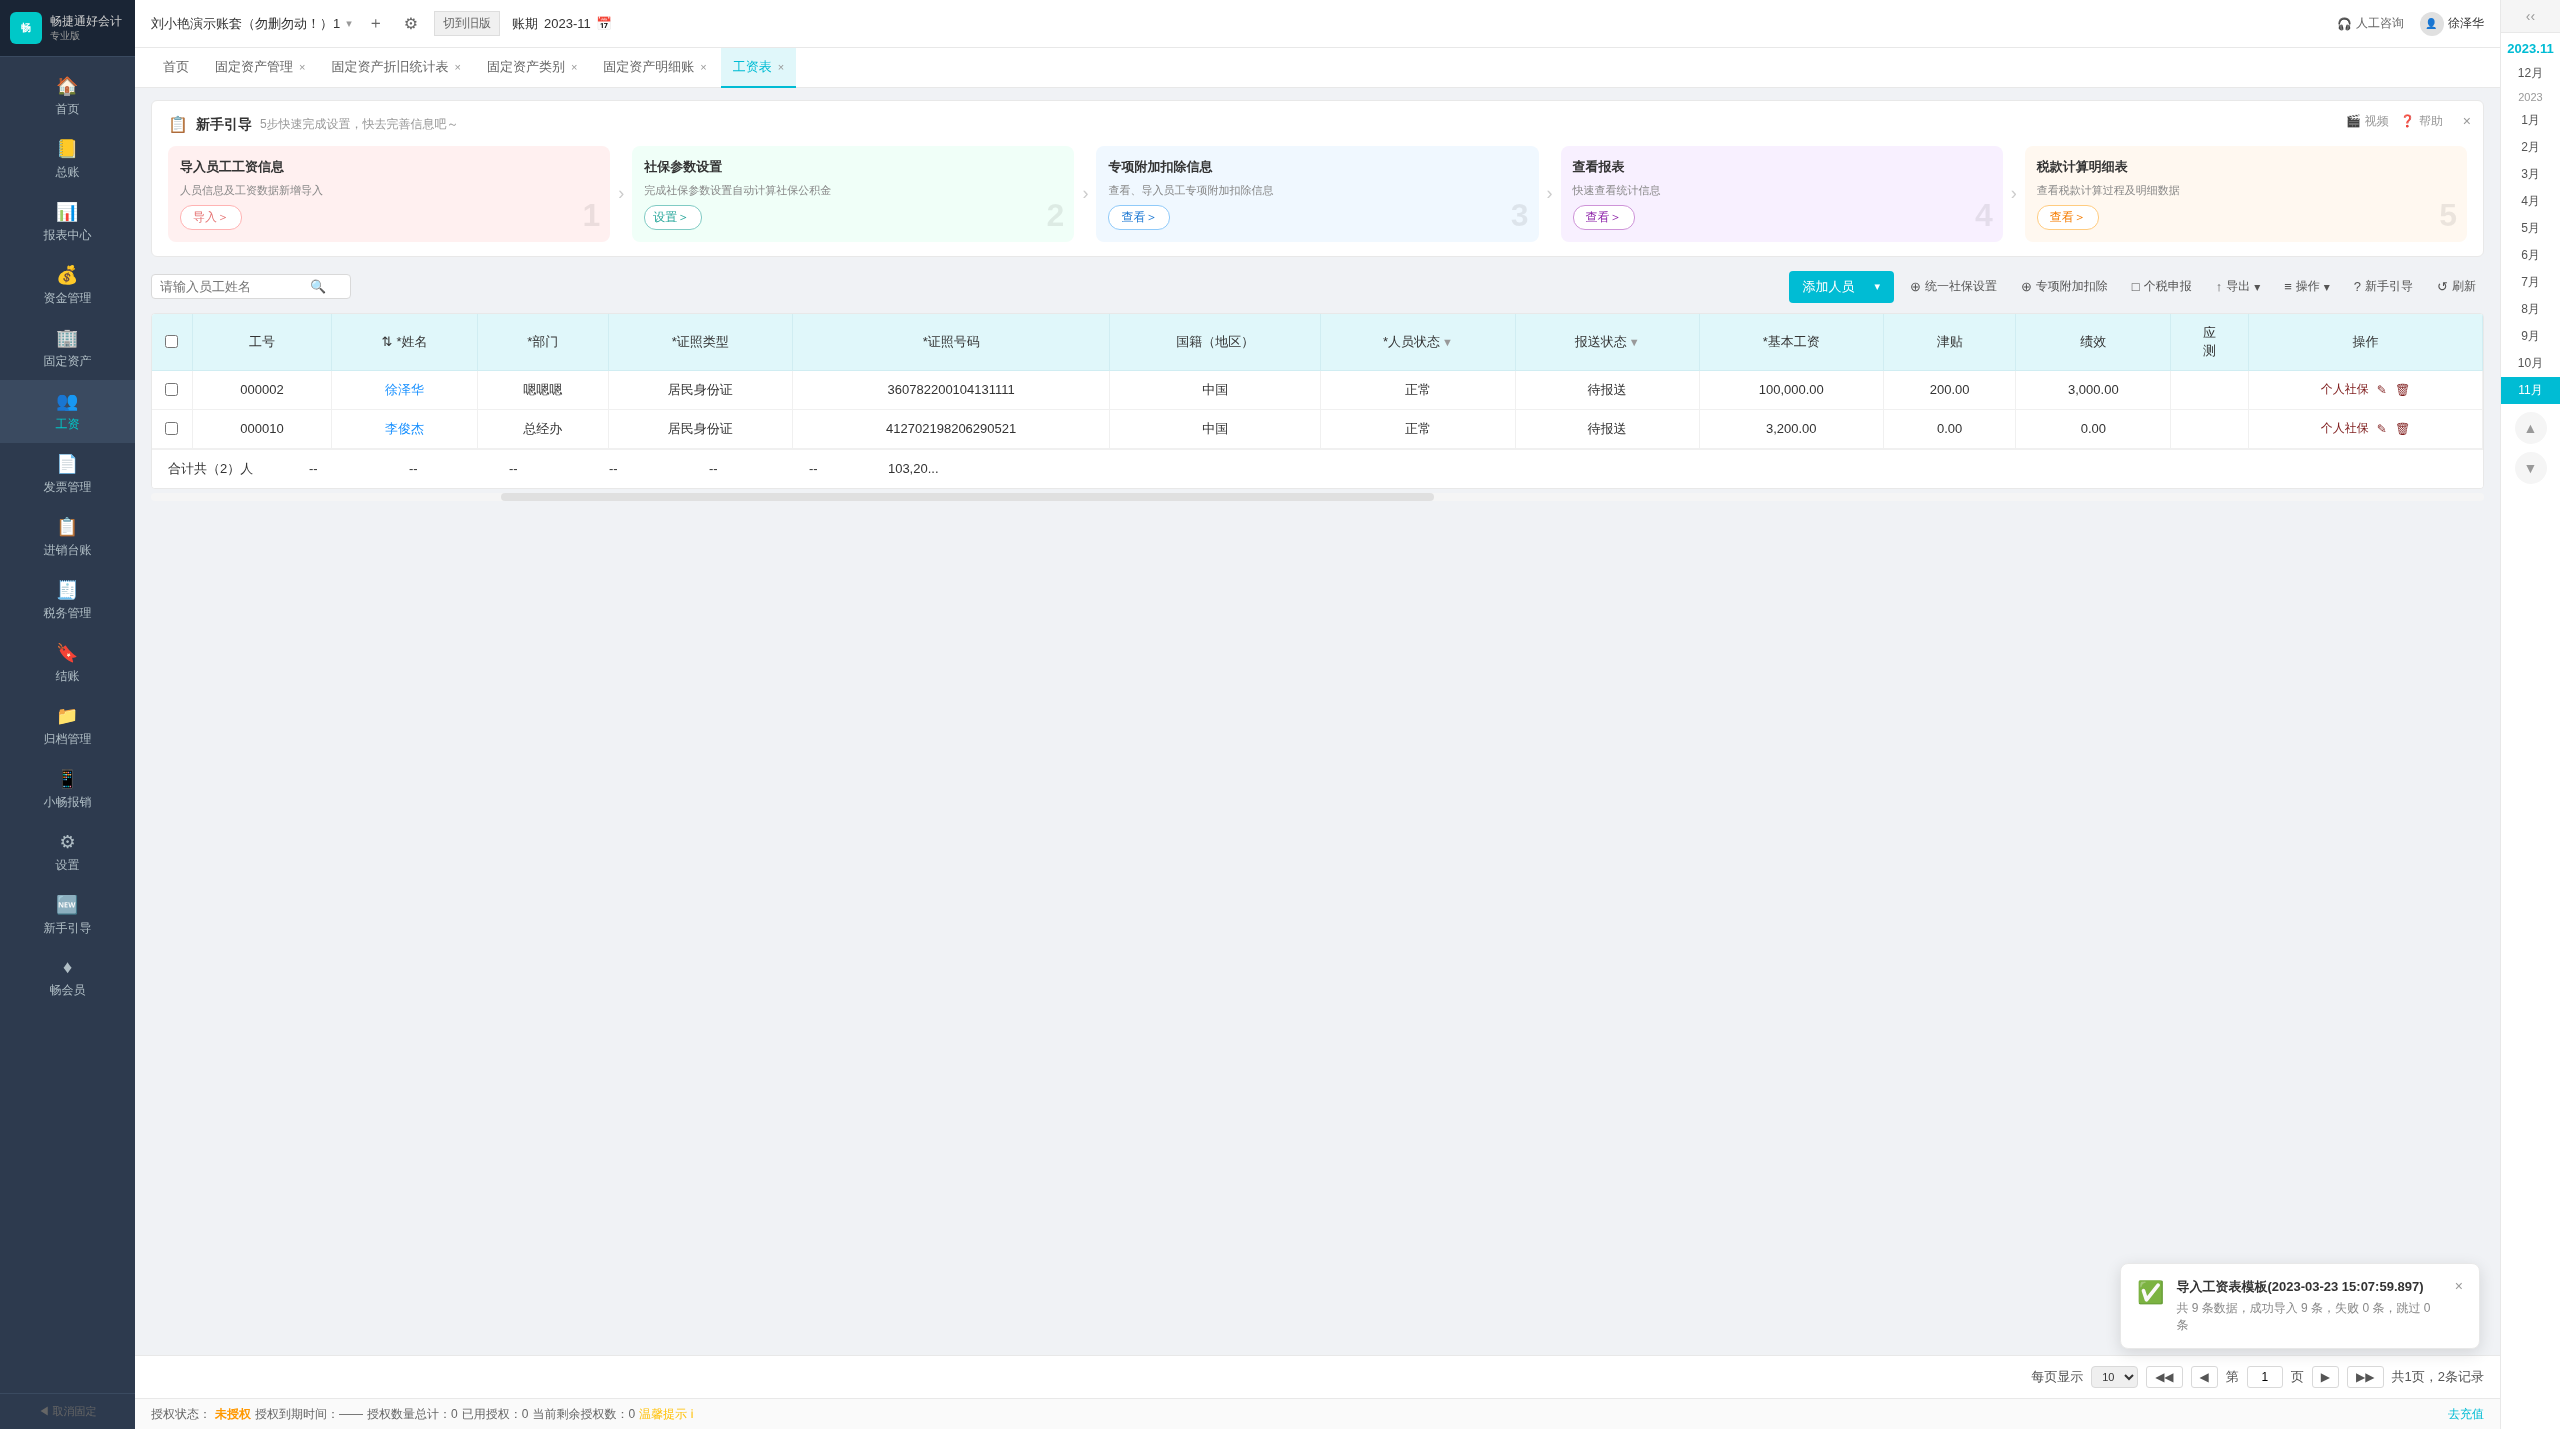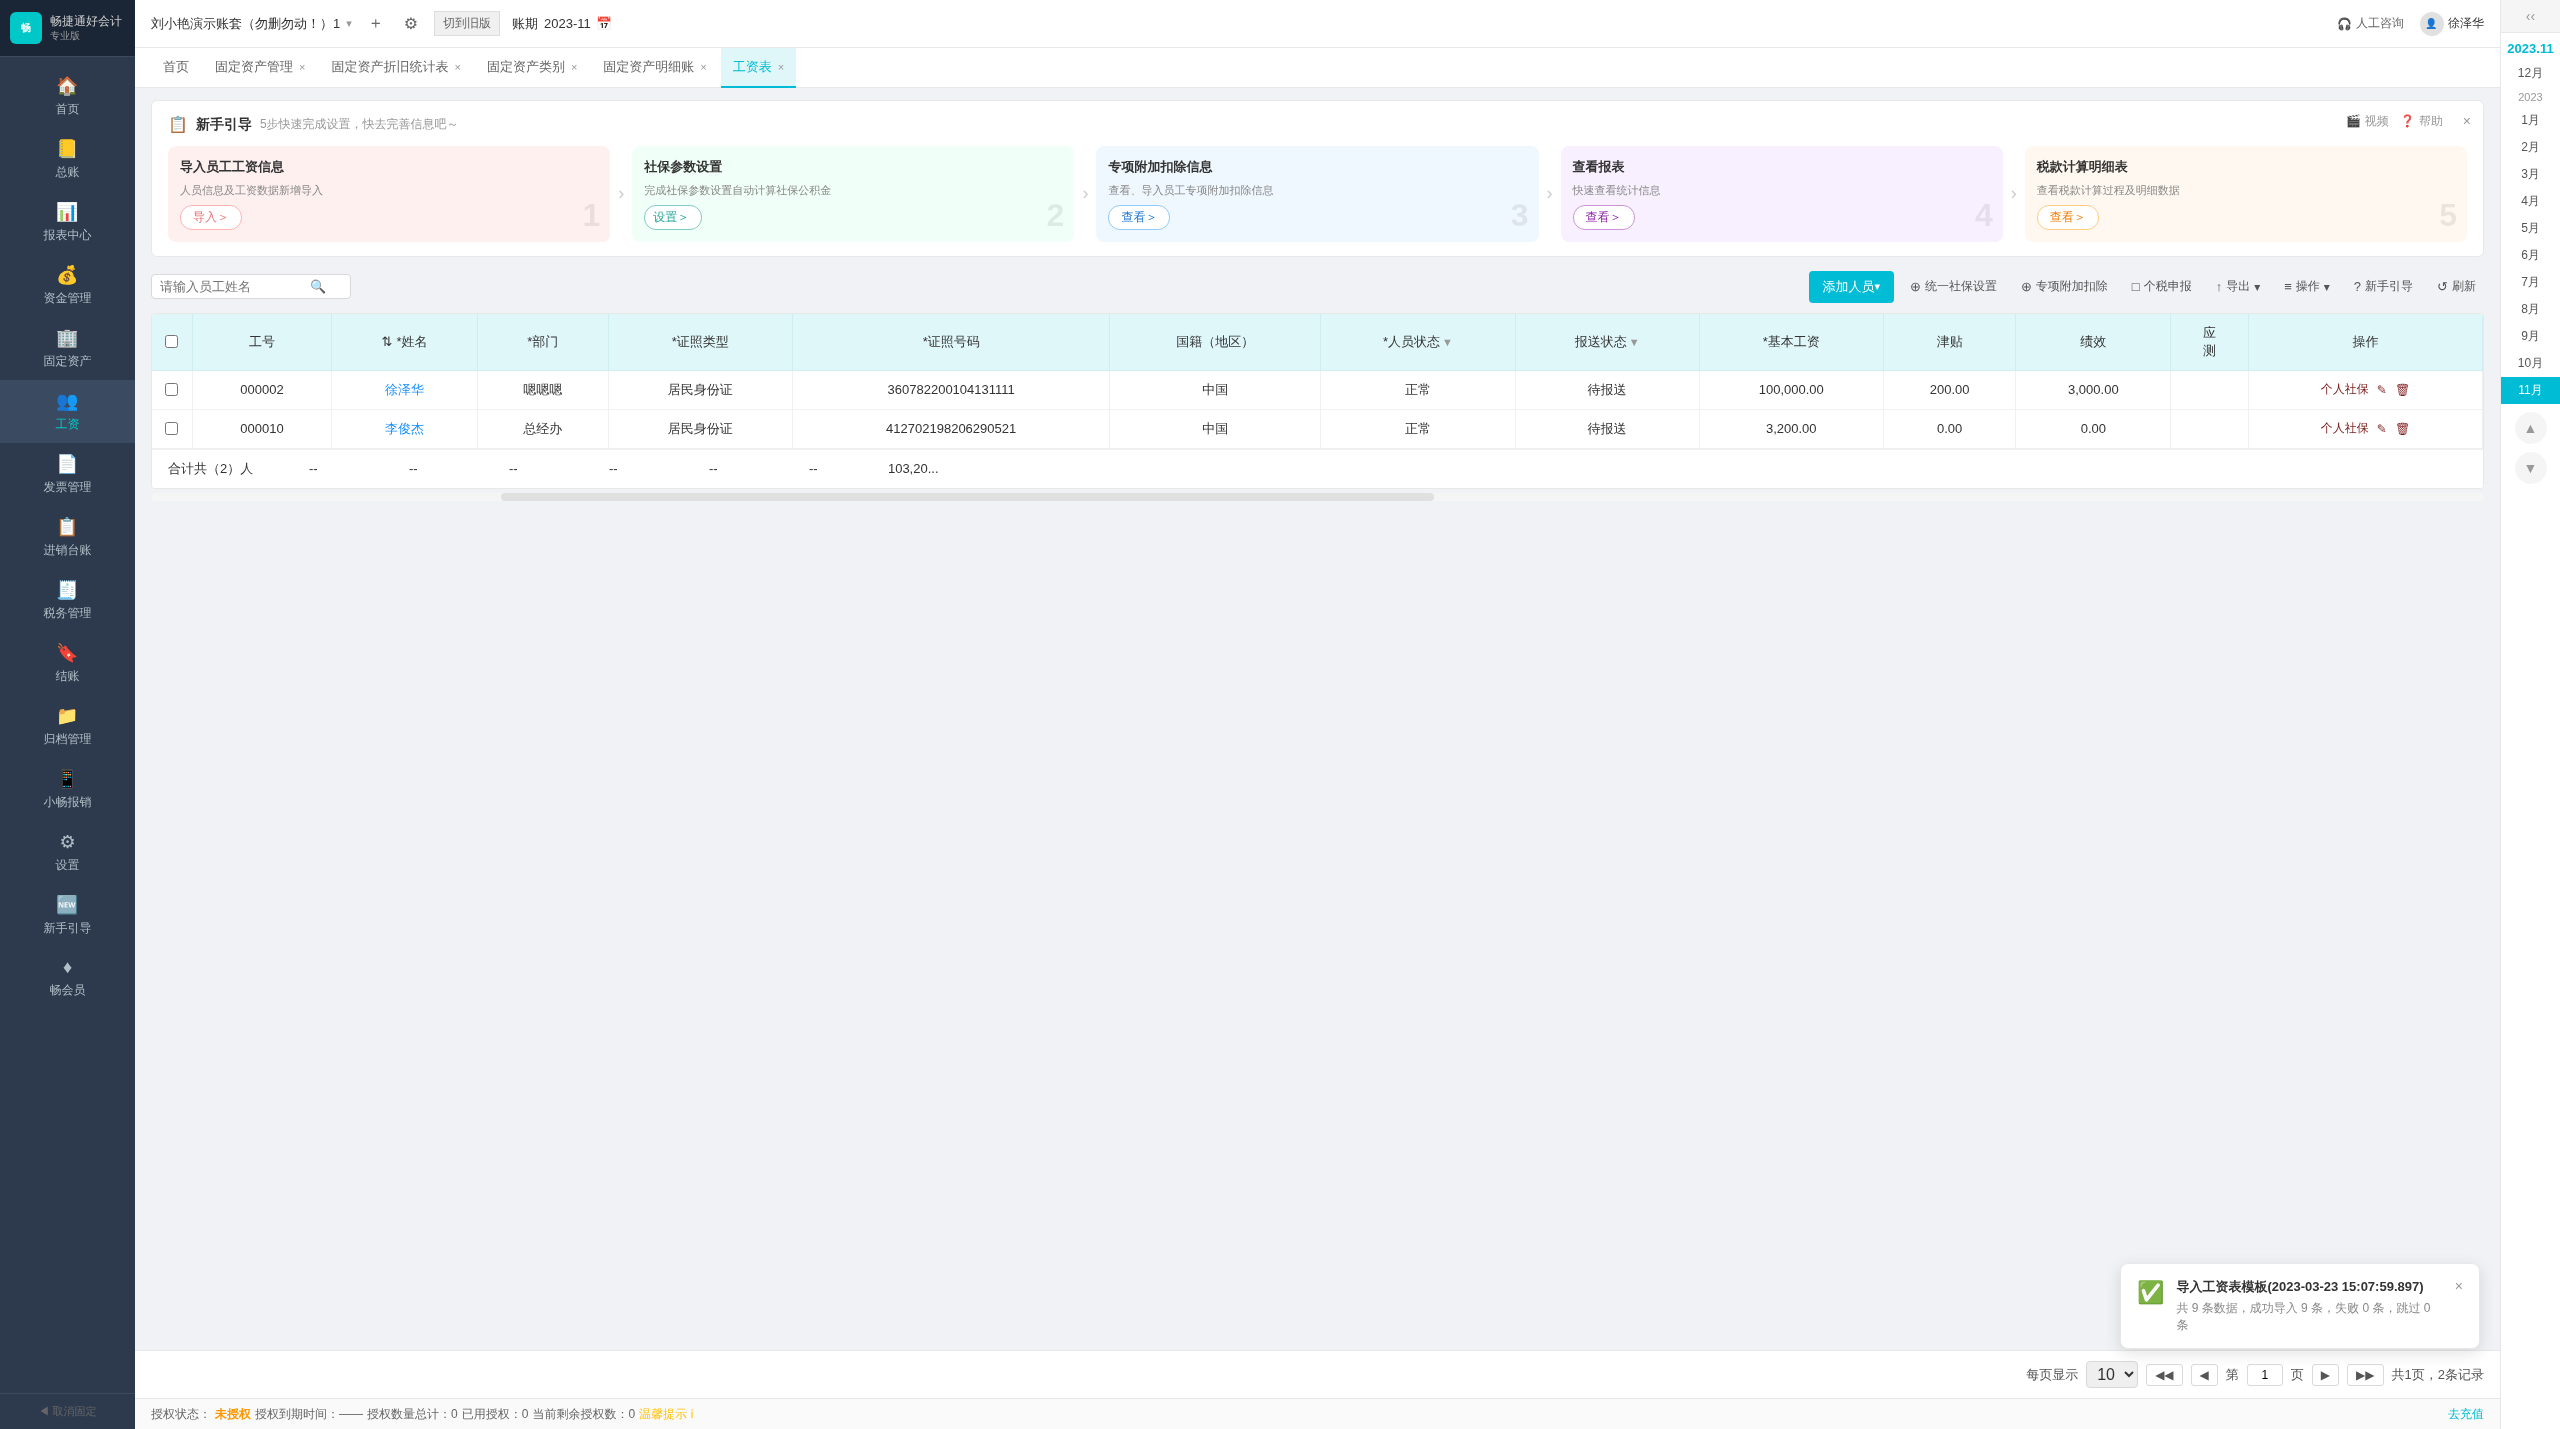--- a/index.html
+++ b/index.html
@@ -160,21 +160,21 @@
       display: flex; align-items: center;
       border: 1px solid #d9d9d9; border-radius: 4px;
       padding: 4px 8px; background: #fff; flex: 0 0 200px;
     }
     .search-input { border: none; outline: none; font-size: 13px; width: 150px; color: #333; }
     .search-icon { color: #999; cursor: pointer; }
     .toolbar-spacer { flex: 1; }
     .add-btn {
       background: #00bcd4; color: #fff; border: none;
       border-radius: 4px; padding: 7px 14px; cursor: pointer;
-      font-size: 13px; display: flex; align-items: center; gap: 0;
+      font-size: 13px; display: flex; align-items: center; gap: 20px;
     }
     .add-btn-arrow { font-size: 11px; }
     .toolbar-action {
       display: flex; align-items: center; gap: 4px;
       font-size: 12px; color: #555; cursor: pointer; padding: 6px 8px;
       border-radius: 4px;
     }
     .toolbar-action-icon { font-size: 13px; }
 
     
@@ -230,21 +230,21 @@
       padding: 10px 16px;
       display: flex;
       align-items: center;
       justify-content: flex-end;
       gap: 8px;
       font-size: 13px;
       color: #555;
     }
     .page-size-select {
       border: 1px solid #d9d9d9; border-radius: 4px;
-      padding: 3px 6px; font-size: 16px; color: #333;
+      padding: 3px 6px; font-size: 11px; color: #333;
     }
     .page-btn {
       background: none; border: 1px solid #d9d9d9;
       border-radius: 3px; padding: 3px 8px;
       cursor: pointer; color: #555; font-size: 12px;
     }
     .page-input {
       border: 1px solid #d9d9d9; border-radius: 3px;
       width: 36px; text-align: center; padding: 3px 4px; font-size: 12px;
     }

